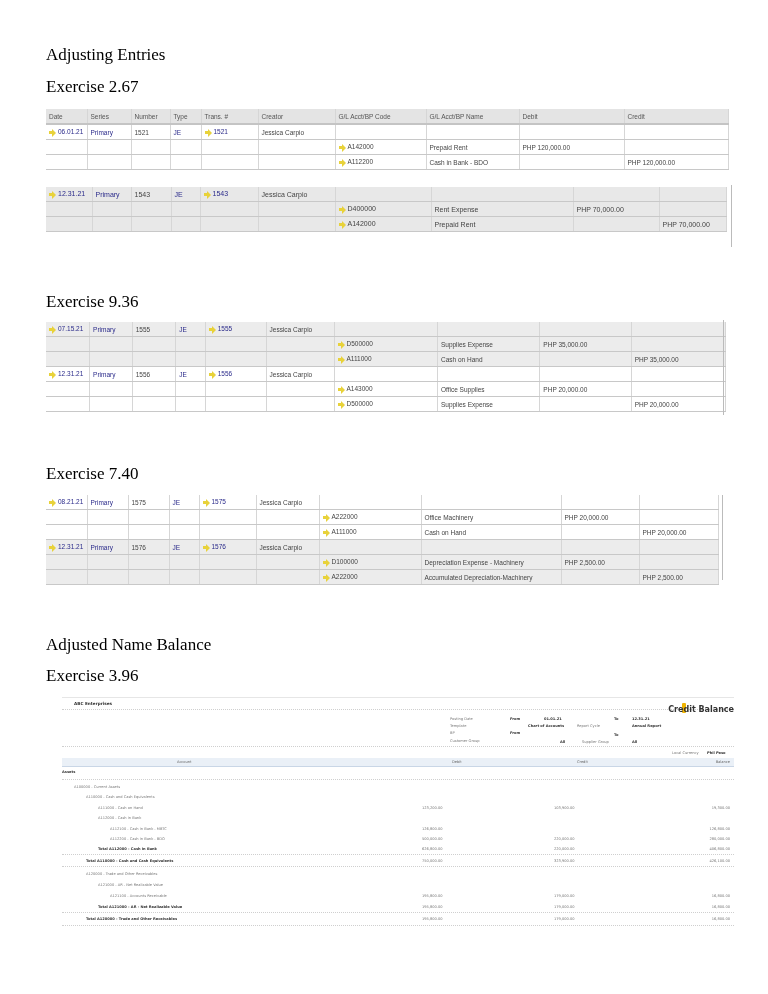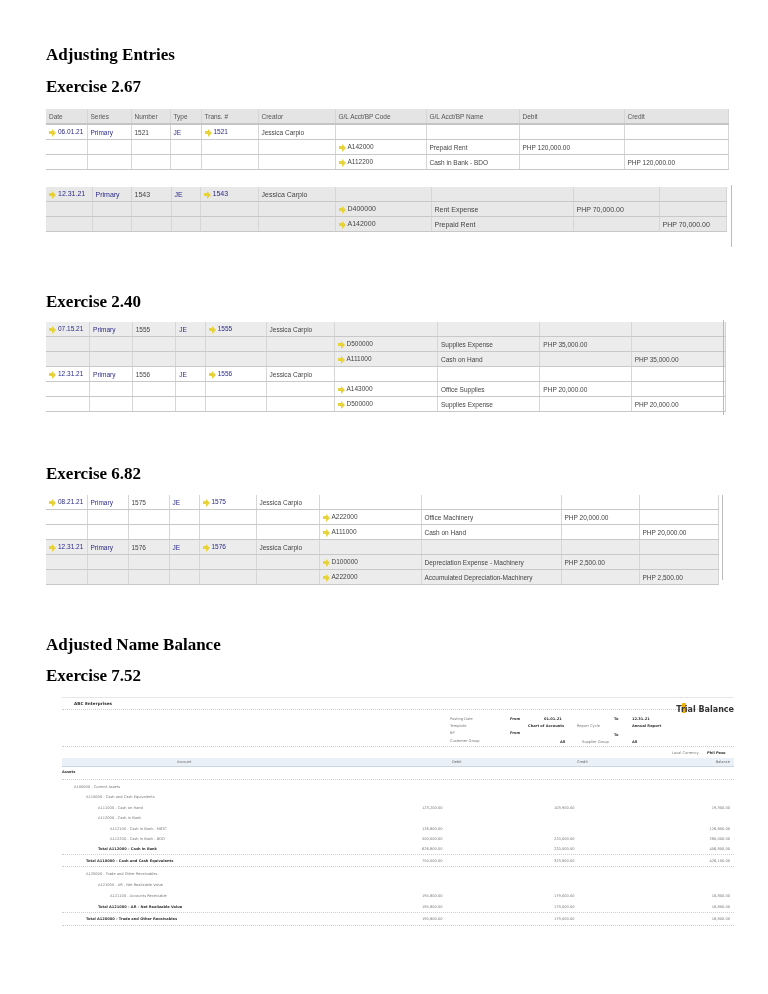--- a/index.html
+++ b/index.html
@@ -1,17 +1,17 @@
 <!DOCTYPE html>
 <html><head>
 <meta charset="utf-8">
 <style>
   html, body { margin:0; padding:0; background:#ffffff; }
   body { width:768px; height:994px; position:relative; overflow:hidden; font-family:"Liberation Serif", serif; color:#000; }
-  .h { position:absolute; left:46px; font-weight:bold; font-size:17px; font-family:"Liberation Serif", serif; margin:0; }
+  .h { position:absolute; left:46px; font-weight:normal; font-size:17px; font-family:"Liberation Serif", serif; margin:0; }
   .tbl { position:absolute; border-collapse:collapse; font-family:"Liberation Sans", sans-serif; font-size:6.5px; color:#444; table-layout:fixed; }
   .tbl td, .tbl th { border-right:1px solid #d6d6d6; border-bottom:1px solid #c8c8c8; padding:0 3px; height:14px; white-space:nowrap; overflow:hidden; font-weight:normal; text-align:left; }
   .tbl th { background:#e4e4e4; height:14px; color:#555; border-bottom:2px solid #c4c4c4; }
   .tbl tr.g td { background:#ececec; }
   .tbl tr.w td { background:#ffffff; }
   .tbl tr.lg td { background:#e8e8e8; }
   .link { color:#2a2a8a; }
   .arr { display:inline-block; width:7px; height:6px; margin-right:2px; vertical-align:middle; position:relative; }
   .arr::before { content:""; position:absolute; left:0; top:1px; width:4px; height:3px; background:#e8d23a; }
   .arr::after { content:""; position:absolute; left:3px; top:-1px; border-left:4px solid #e8d23a; border-top:4px solid transparent; border-bottom:4px solid transparent; }
@@ -148,21 +148,21 @@
         <td></td>
     <td><span class="arr"></span><span>A142000</span></td>
     <td>Prepaid Rent</td>
     <td></td>
     <td>PHP 70,000.00</td>
   </tr>
 </tbody>
   </table>
 <div class="vline" style="left:731px; top:185px; height:62px;"></div>
 
-<h2 class="h" style="top:292px;">Exercise 2.40</h2>
+<h2 class="h" style="top:292px;">Exercise 9.36</h2>
 <table class="tbl" style="left:46px; top:322px; width:680px;">
   <colgroup>
       <col style="width:43px">
       <col style="width:42px">
       <col style="width:43px">
       <col style="width:29px">
       <col style="width:60px">
       <col style="width:67px">
       <col style="width:102px">
       <col style="width:101px">
@@ -239,21 +239,21 @@
         <td></td>
     <td><span class="arr"></span><span>D500000</span></td>
     <td>Supplies Expense</td>
     <td></td>
     <td>PHP 20,000.00</td>
   </tr>
 </tbody>
   </table>
 <div class="vline" style="left:723px; top:320px; height:95px;"></div>
 
-<h2 class="h" style="top:464px;">Exercise 6.82</h2>
+<h2 class="h" style="top:464px;">Exercise 7.40</h2>
 <table class="tbl" style="left:46px; top:495px; width:672px;">
   <colgroup>
       <col style="width:41px">
       <col style="width:41px">
       <col style="width:41px">
       <col style="width:30px">
       <col style="width:57px">
       <col style="width:63px">
       <col style="width:102px">
       <col style="width:140px">
@@ -331,28 +331,28 @@
     <td><span class="arr"></span><span>A222000</span></td>
     <td>Accumulated Depreciation-Machinery</td>
     <td></td>
     <td>PHP 2,500.00</td>
   </tr>
 </tbody>
   </table>
 <div class="vline" style="left:722px; top:495px; height:85px;"></div>
 
 <h1 class="h" style="top:635px;">Adjusted Name Balance</h1>
-<h2 class="h" style="top:666px;">Exercise 7.52</h2>
+<h2 class="h" style="top:666px;">Exercise 3.96</h2>
 
 <div class="tb">
   <div class="topline"></div>
   <div class="company">ABC Enterprises</div>
   <div class="dots" style="position:absolute; left:0; top:12px; width:672px;"></div>
   <div class="title-mark"></div>
-  <div class="title">Trial Balance</div>
+  <div class="title">Credit Balance</div>
 
   <span class="param" style="left:388px; top:20px;">Posting Date</span>
   <span class="param bold" style="left:448px; top:20px;">From</span>
   <span class="param bold" style="left:482px; top:20px;">01.01.21</span>
   <span class="param bold" style="left:552px; top:20px;">To</span>
   <span class="param bold" style="left:570px; top:20px;">12.31.21</span>
 
   <span class="param" style="left:388px; top:27px;">Template</span>
   <span class="param bold" style="left:466px; top:27px;">Chart of Accounts</span>
   <span class="param" style="left:515px; top:27px;">Report Cycle</span>

